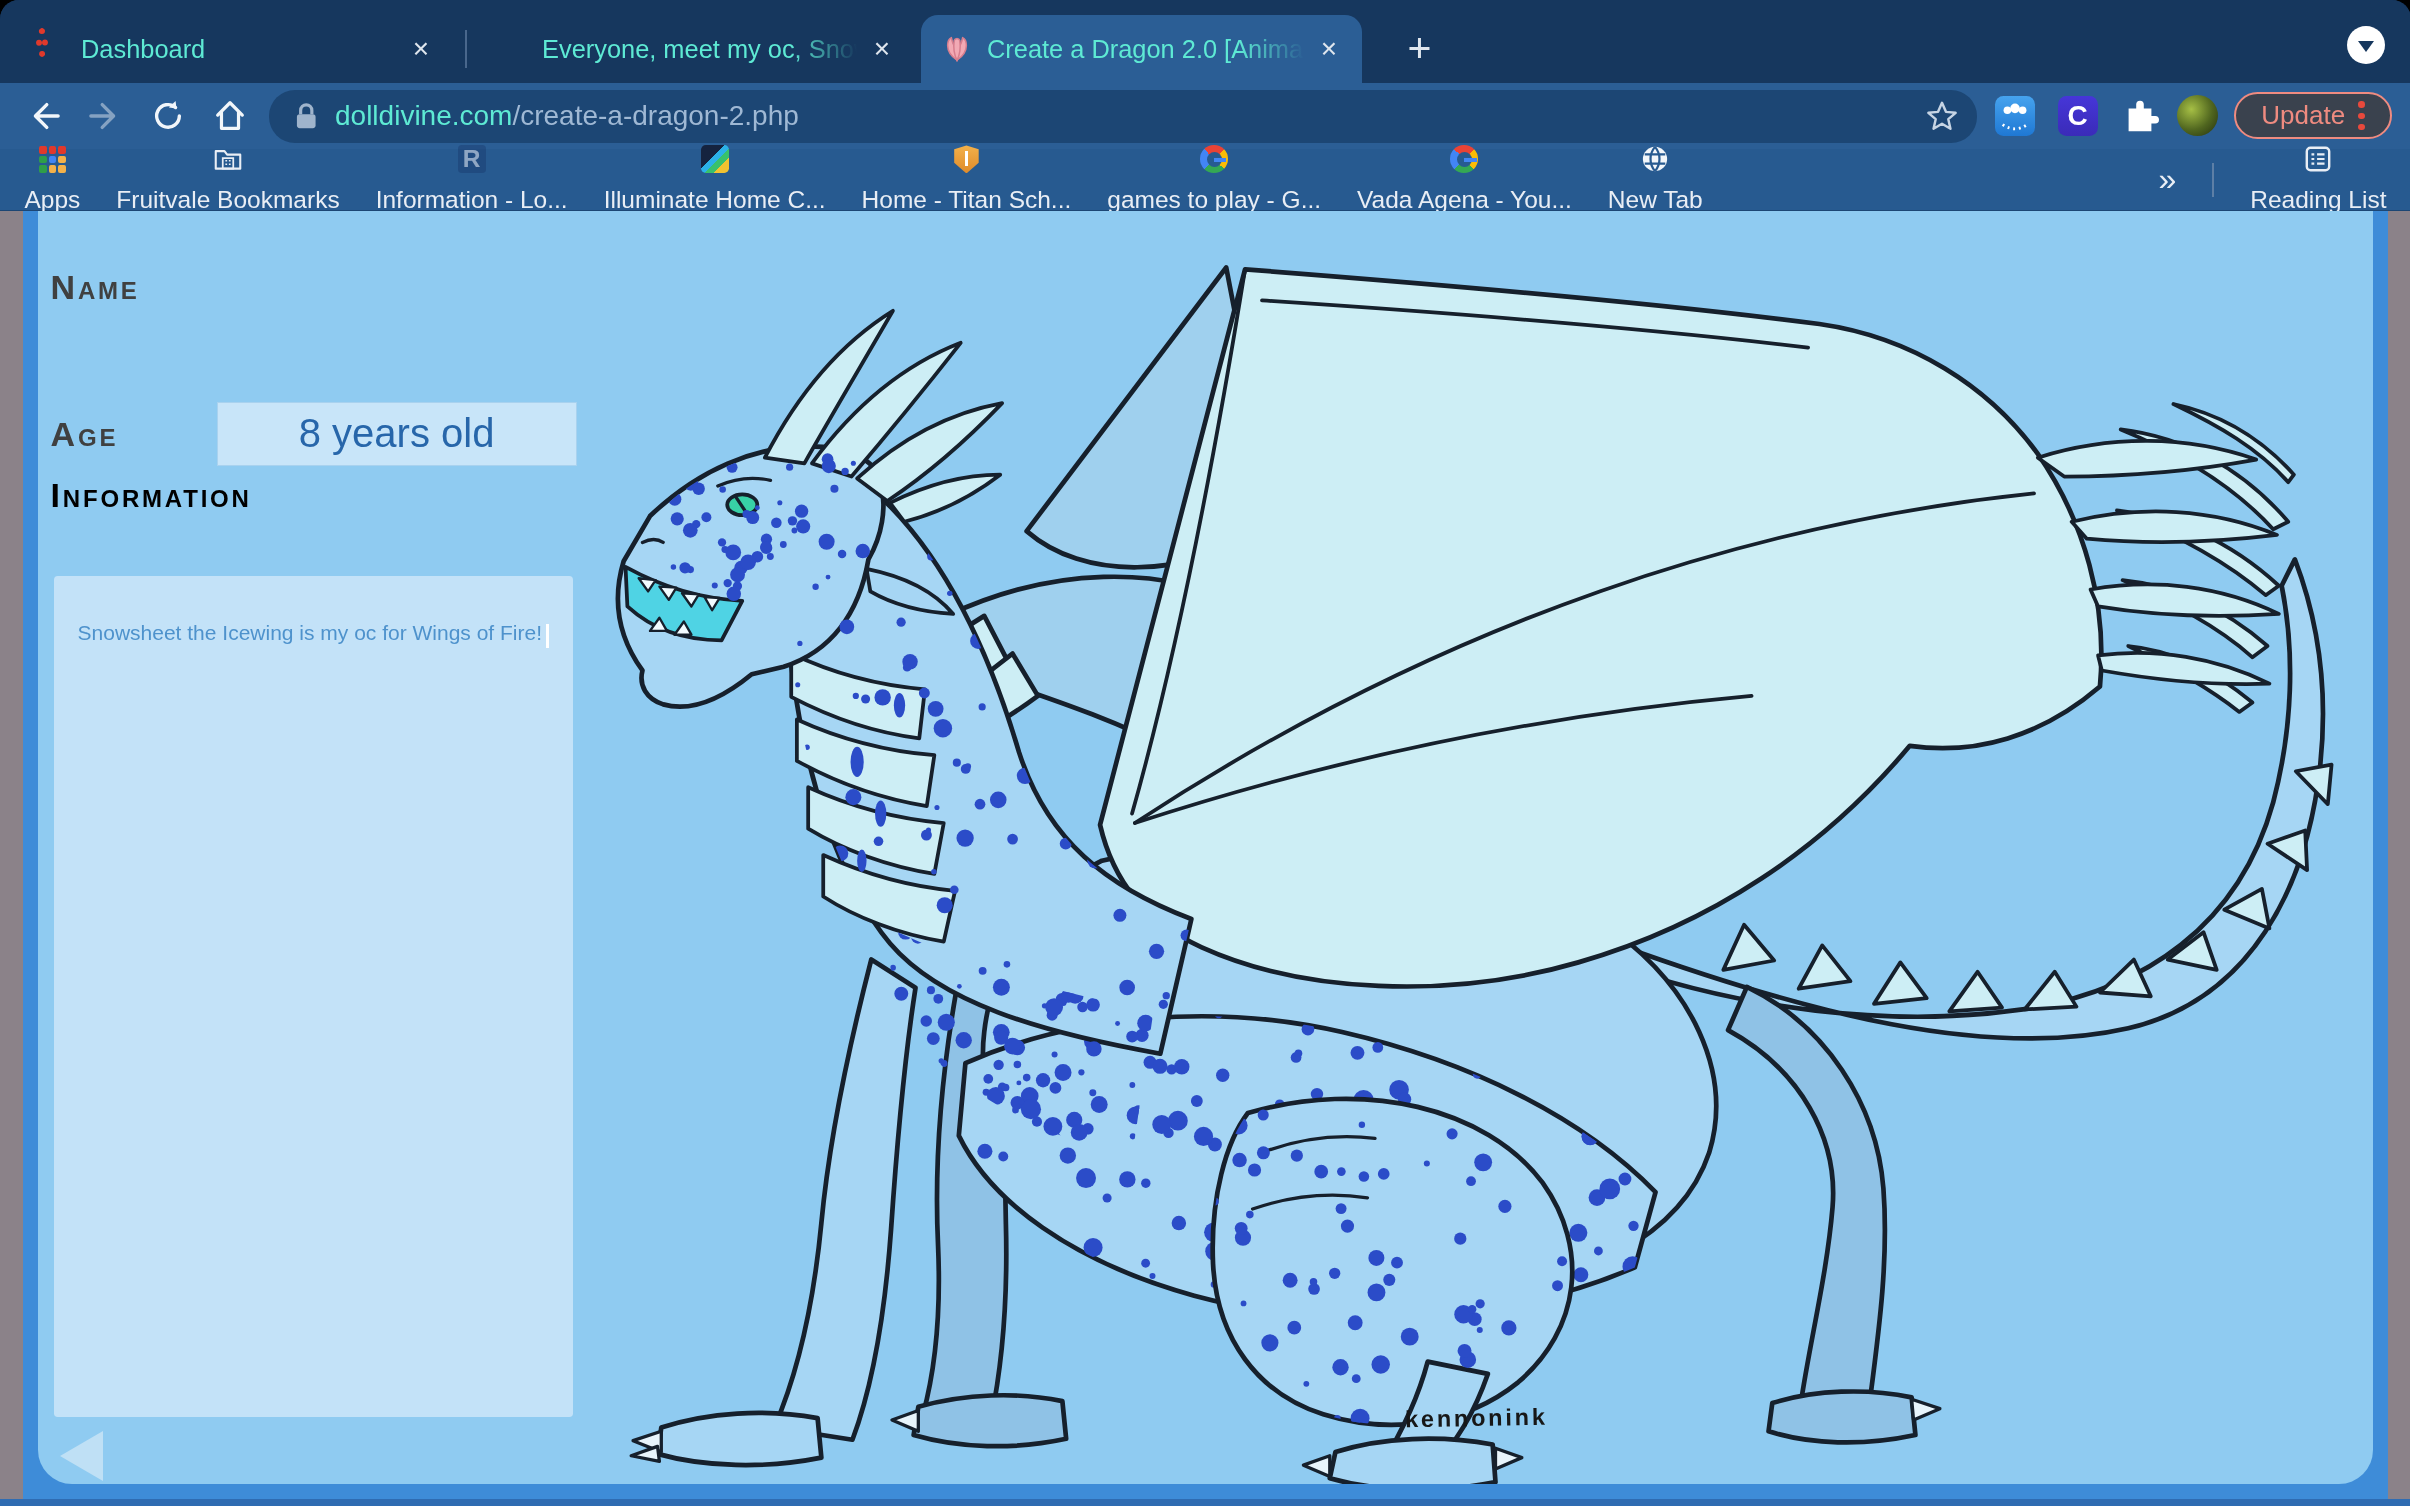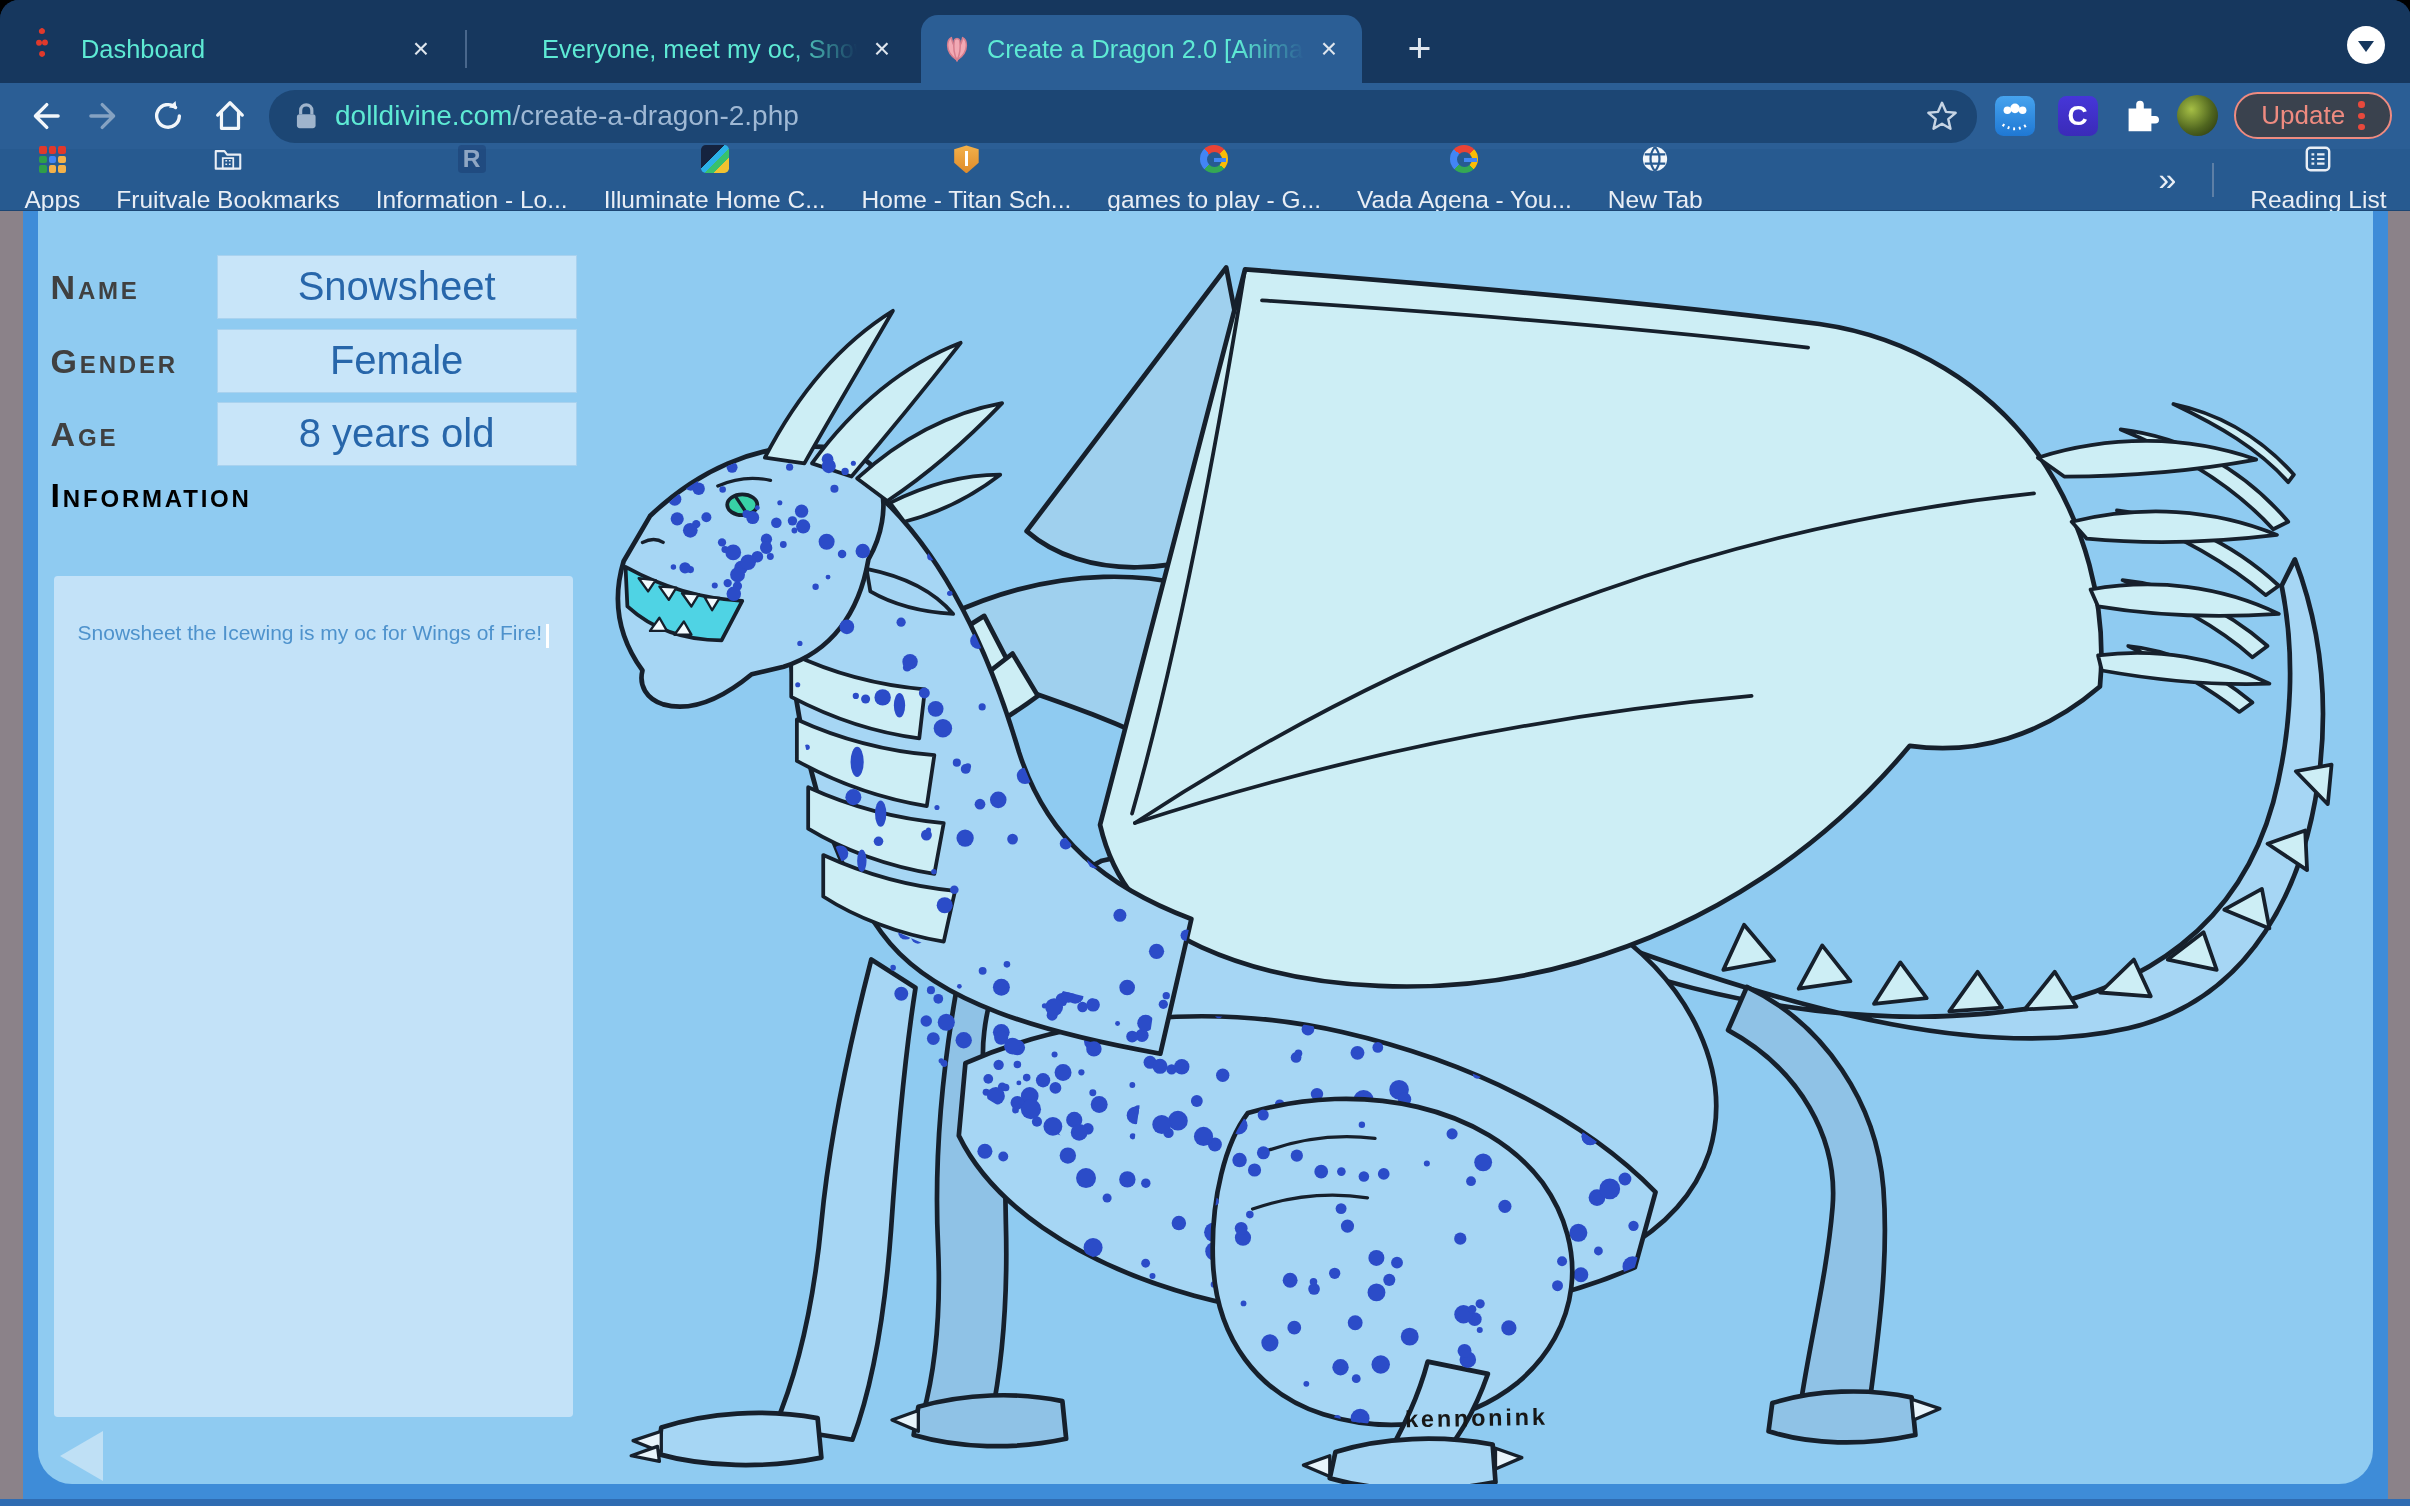--- a/index.html
+++ b/index.html
@@ -857,25 +857,20 @@
                 <circle cx="1121.5" cy="889.9" r="8.2" fill="#2b4cc8"></circle>
                 <circle cx="948.4" cy="827.5" r="4.3" fill="#2b4cc8"></circle>
                 <circle cx="959.3" cy="902.5" r="2.8" fill="#2b4cc8"></circle>
                 <circle cx="1146.6" cy="862.9" r="2.6" fill="#2b4cc8"></circle>
               </g>
             </g>
         </svg>
 
         <div class="field-row" style="top:41px;">
           <span class="row-label">Name</span>
-          <div class="field-box">Snowsheet</div>
-        </div>
-        <div class="field-row" style="top:115px;">
-          <span class="row-label">Gender</span>
-          <div class="field-box">Female</div>
         </div>
         <div class="field-row" style="top:188px;">
           <span class="row-label">Age</span>
           <div class="field-box">8 years old</div>
         </div>
         <div class="info-label">Information</div>
         <div class="info-box">
           <span class="info-text">Snowsheet the Icewing is my oc for Wings of Fire!</span><span class="caret"></span>
         </div>
         <div class="back-tri"></div>

